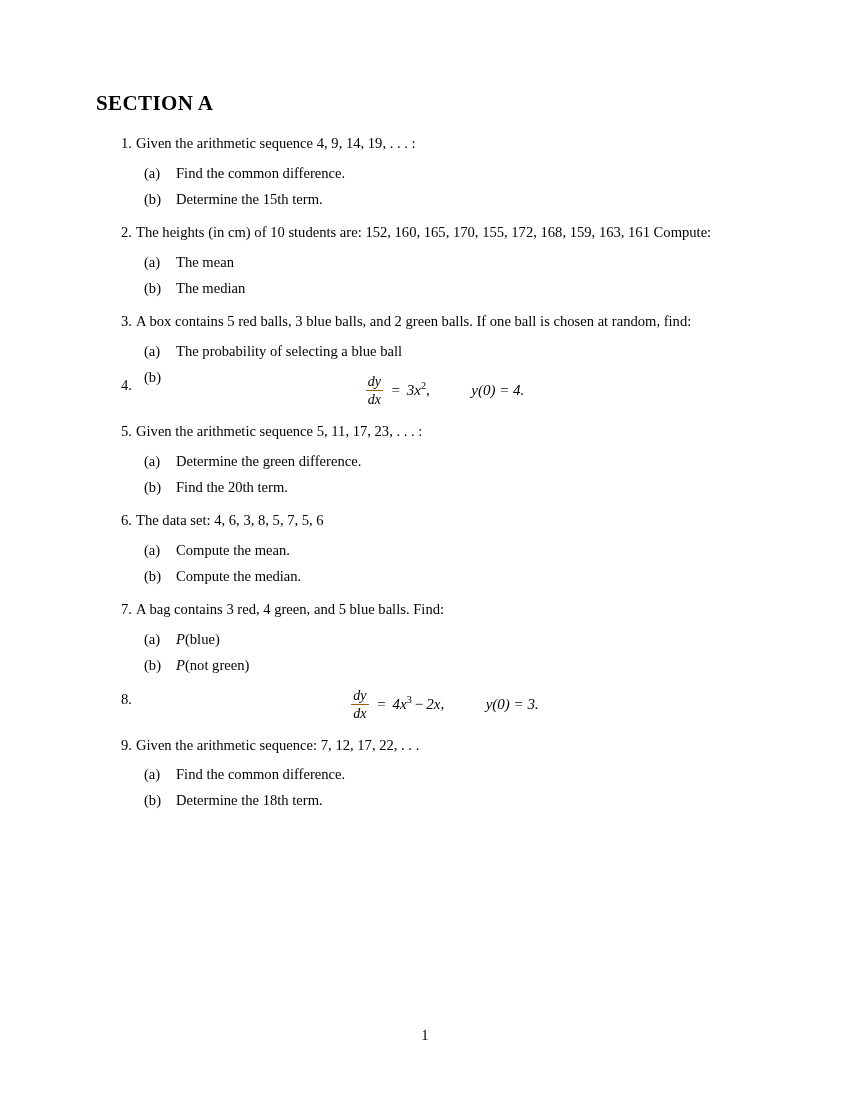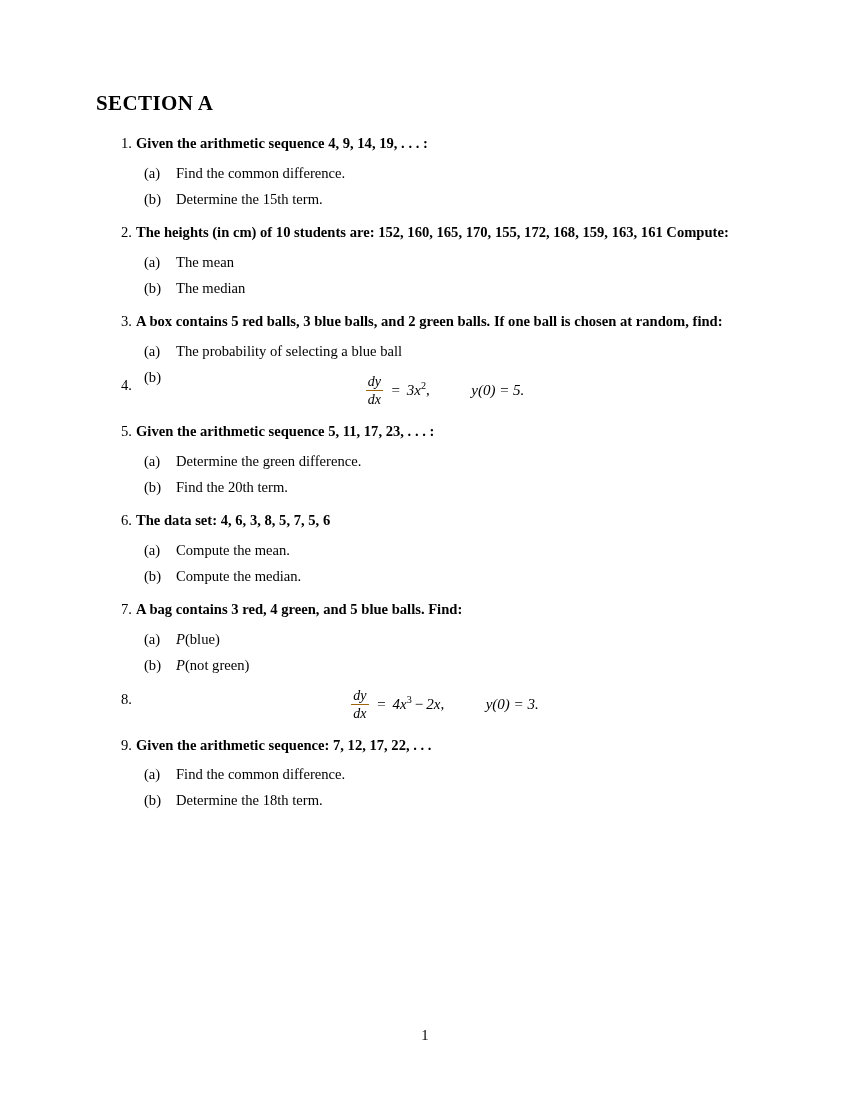--- a/index.html
+++ b/index.html
@@ -57,21 +57,20 @@
   li.item > .marker {
     position: absolute;
     left: 14px;
     top: 0;
     width: 22px;
     text-align: right;
     font-size: 14.6px;
   }
   li.item > .itemtext {
     display: block;
-    font-weight: bold;
   }
 
   ol.enumerate-inner {
     list-style: none;
     margin: 9px 0 0 0;
     padding: 0;
   }
   li.subitem {
     position: relative;
     padding-left: 40px;
@@ -193,21 +192,21 @@
         <span class="marker">4.</span>
         <span class="display-math">
           <span class="mathline">
             <span class="frac">
               <span class="num">dy</span>
               <span class="den">dx</span>
             </span>
             <span class="mo">=</span>
             <span class="mi">3x</span><sup class="exp">2</sup><span class="mn">,</span>
             <span class="gap"></span>
-            <span class="mi">y(0) = 5.</span>
+            <span class="mi">y(0) = 4.</span>
           </span>
         </span>
       </li>
 
       <li class="item">
         <span class="marker">5.</span>
         <span class="itemtext"><span>Given the arithmetic sequence</span> <span class="mathseq">5, 11, 17, 23, . . . :</span></span>
         <ol class="enumerate-inner">
           <li class="subitem">
             <span class="submarker">(a)</span>

